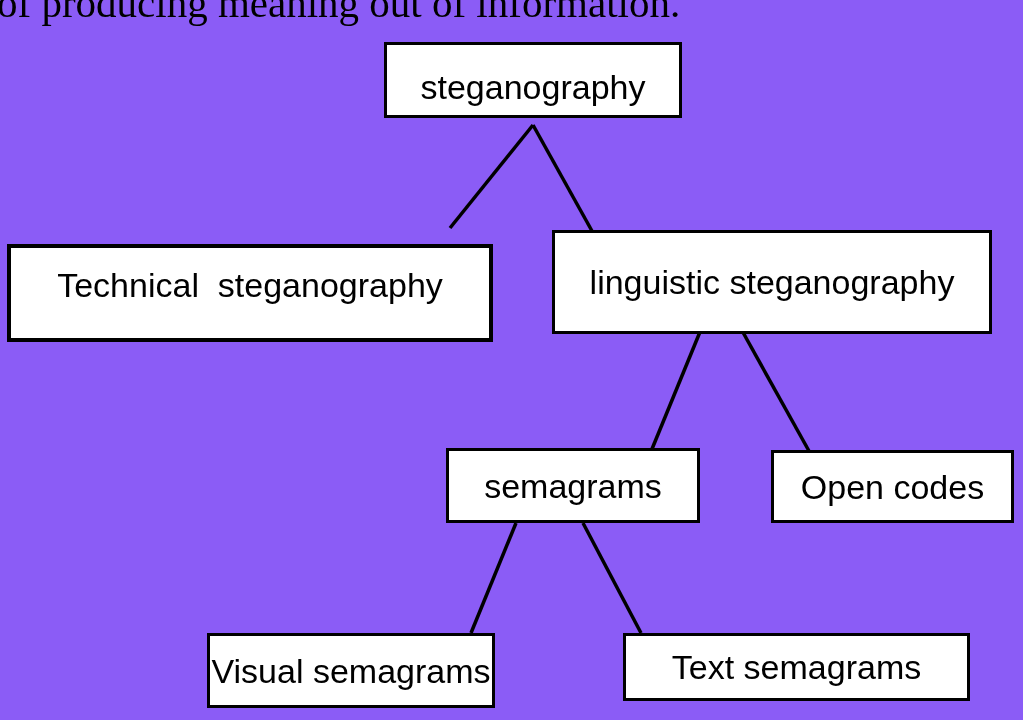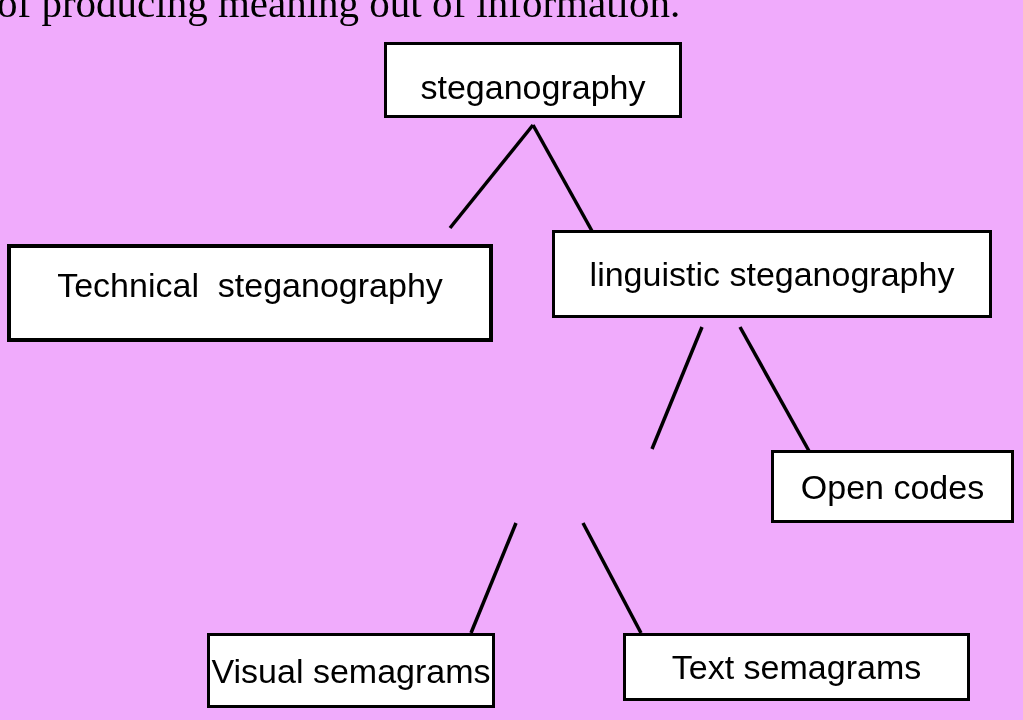--- a/index.html
+++ b/index.html
@@ -1,21 +1,21 @@
 <!DOCTYPE html>
 <html><head>
 <meta charset="utf-8">
 <style>
   html, body { margin: 0; padding: 0; background: #ffffff; }
   .screen {
     position: relative;
     width: 1023px;
     height: 720px;
     overflow: hidden;
-    background: #f0abfc;
+    background: #8b5cf6;
     font-family: "Liberation Sans", sans-serif;
     text-align: center;
   }
   .caption-fragment {
     position: absolute;
     left: -3px;
     top: -17px;
     font-family: "Liberation Serif", serif;
     font-size: 41px;
     line-height: 1;
@@ -41,21 +41,21 @@
     color: #000000;
     display: flex;
     align-items: center;
     justify-content: center;
     font-size: 34px;
     line-height: 1;
     white-space: pre;
   }
   .node-root       { left: 384px; top: 42px;  width: 298px; height: 76px; padding-top: 14px; }
   .node-technical  { left: 7px;   top: 229px; width: 486px; height: 98px; border-width: 4px; padding-bottom: 16px; margin-top: 15px; }
-  .node-linguistic { left: 552px; top: 230px; width: 440px; height: 88px; }
+  .node-linguistic { left: 552px; top: 230px; width: 440px; height: 104px; }
   .node-semagrams  { left: 446px; top: 448px; width: 254px; height: 75px; }
   .node-opencodes  { left: 771px; top: 450px; width: 243px; height: 73px; }
   .node-visual     { left: 207px; top: 633px; width: 288px; height: 75px; }
   .node-textsem    { left: 623px; top: 633px; width: 347px; height: 68px; }
 </style>
 </head>
 <body>
 
 <div class="screen">
 
@@ -75,20 +75,23 @@
   </div>
 
   <div class="node node-technical">
     <span>Technical  steganography</span>
   </div>
 
   <div class="node node-linguistic">
     <span>linguistic steganography</span>
   </div>
 
+  <div class="node node-semagrams">
+    <span>semagrams</span>
+  </div>
 
   <div class="node node-opencodes">
     <span>Open codes</span>
   </div>
 
   <div class="node node-visual">
     <span>Visual semagrams</span>
   </div>
 
   <div class="node node-textsem">

